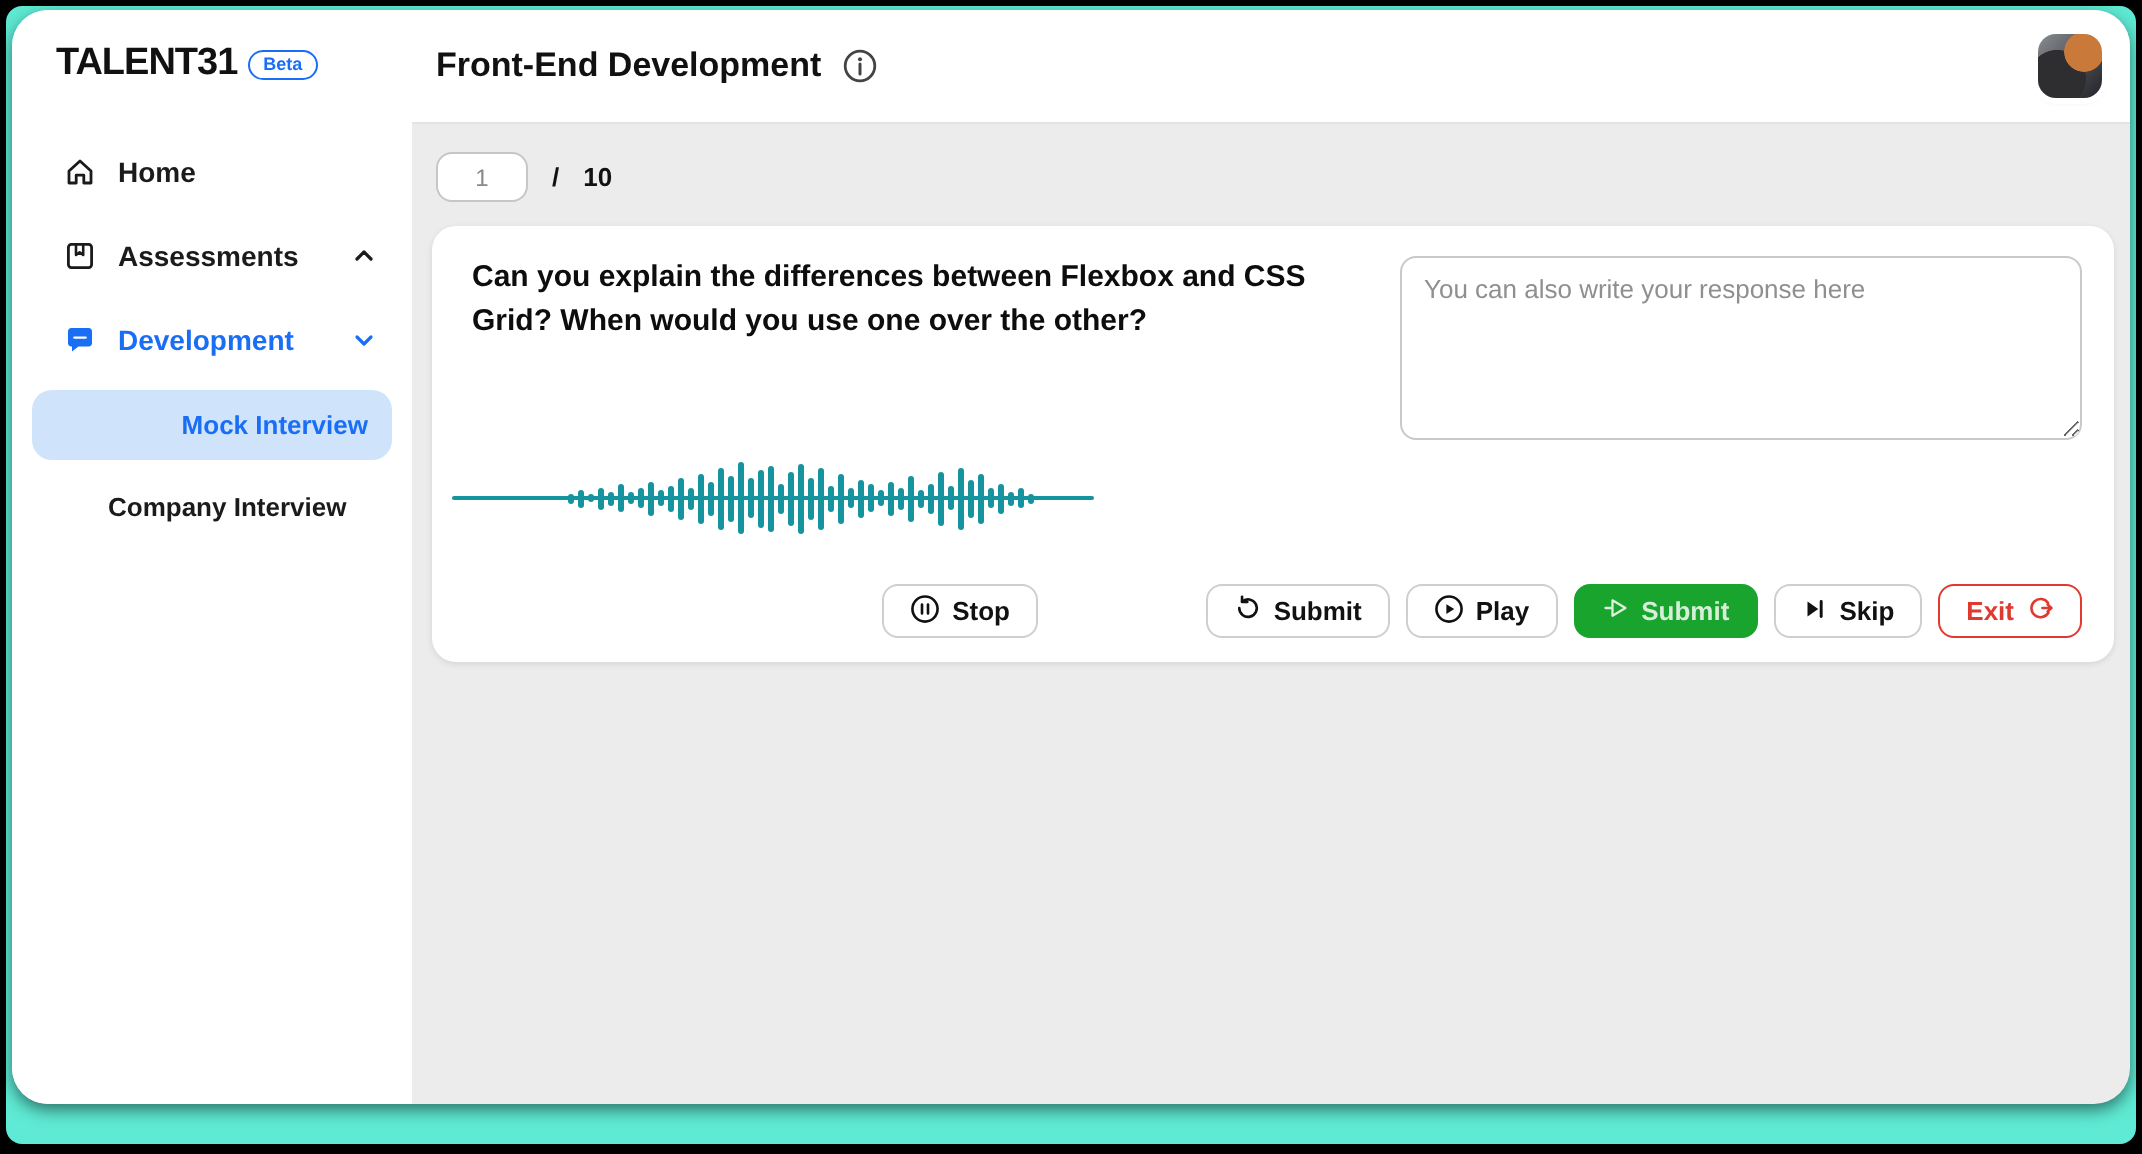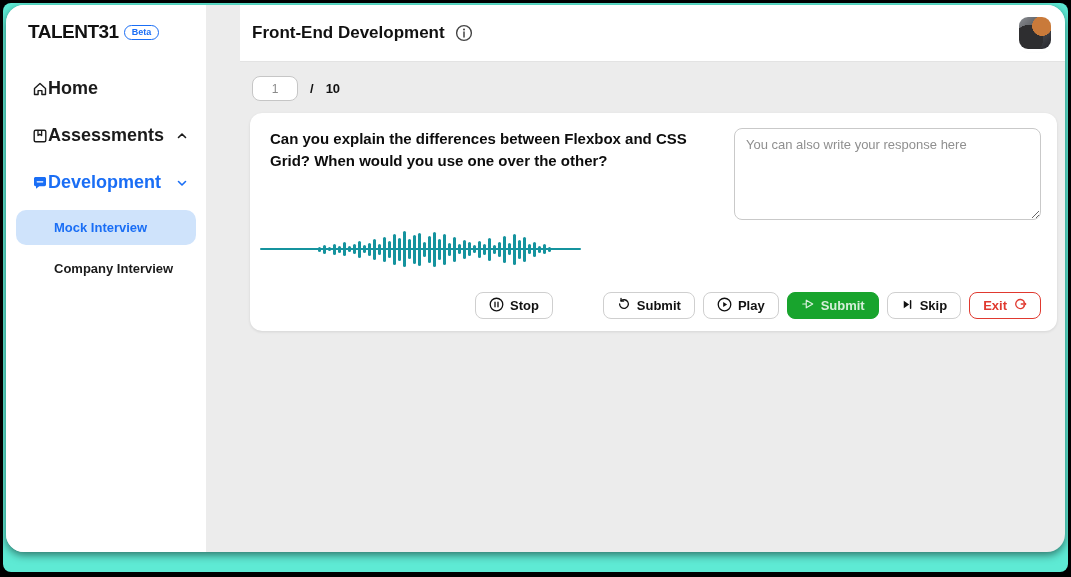--- a/index.html
+++ b/index.html
@@ -10,31 +10,31 @@
   .window  { position:absolute; left:3px; top:2px; right:3px; bottom:20px; background:#ececec;
              border-radius:18px; overflow:hidden; display:flex;
              box-shadow:0 3px 8px rgba(0,0,0,.5); }
 
   
   .sidebar { width:200px; background:#fff; flex-shrink:0; padding-top:16px; }
   .logo-row { display:flex; align-items:center; gap:5px; padding-left:22px; margin-bottom:26px; }
   .logo-text { font-size:19px; font-weight:800; letter-spacing:-0.5px; color:#111; }
   .beta-badge { font-size:9px; font-weight:700; color:#1a6ef5; border:1.5px solid #1a6ef5;
                 border-radius:9px; padding:1px 7px; line-height:11px; }
-  .nav-item { display:flex; align-items:center; padding:9px 18px 9px 26px;
-              font-size:18px; font-weight:600; color:#1b1b1b; cursor:pointer; margin-bottom:8px; }
+  .nav-item { display:flex; align-items:center; gap:11px; padding:9px 18px 9px 26px;
+              font-size:14px; font-weight:600; color:#1b1b1b; cursor:pointer; margin-bottom:8px; }
   .nav-item .chev { margin-left:auto; display:flex; }
   .nav-item.blue { color:#1a6ef5; }
   .sub-item { display:flex; align-items:center; padding:10px 12px 10px 38px; font-size:13px;
               font-weight:600; color:#1b1b1b; margin:0 10px 6px 10px; border-radius:10px; cursor:pointer; }
-  .sub-item.active { background:#cfe3fb; color:#1a6ef5; }
+  .sub-item.active { background:#cfe3fb; color:#1a6ef5;justify-content:flex-end; }
   .icon16 { width:16px; height:16px; display:inline-flex; flex-shrink:0; }
 
   
-  .main { flex:1; display:flex; flex-direction:column; min-width:0;padding-left:34px; }
+  .main { flex:1; display:flex; flex-direction:column; min-width:0; }
   .main-header { height:57px; background:#fff; border-bottom:1px solid #e3e3e3;
                  display:flex; align-items:center; padding:0 14px 0 12px; }
   .page-title { font-size:17px; font-weight:800; color:#111; }
   .info-icon { margin-left:10px; display:flex; cursor:pointer; }
   .avatar { margin-left:auto; width:32px; height:32px; border-radius:9px; cursor:pointer;
             background:
               radial-gradient(circle at 72% 28%, #c97a3a 0 30%, transparent 31%),
               radial-gradient(circle at 30% 70%, #2e2e30 0 45%, transparent 46%),
               linear-gradient(135deg,#8a8d92 0%, #4a4c50 55%, #23242a 100%);
             box-shadow:0 0 0 3px #fff, 0 1px 3px rgba(0,0,0,.25); }

